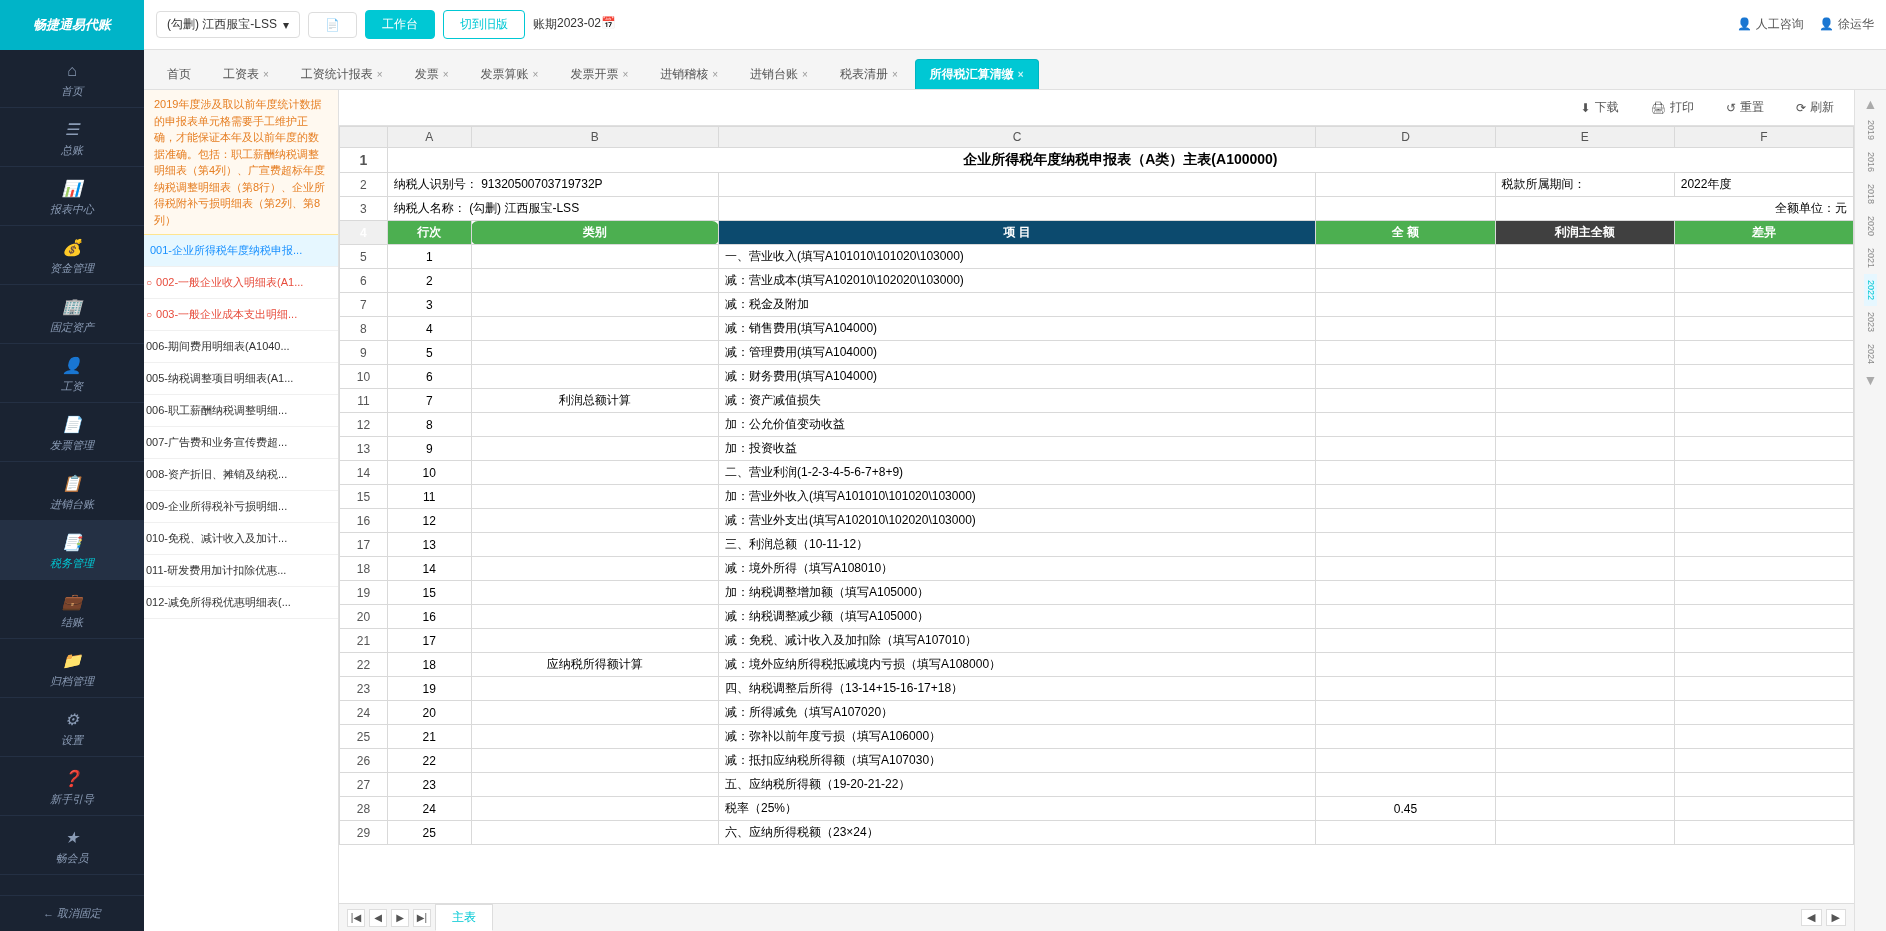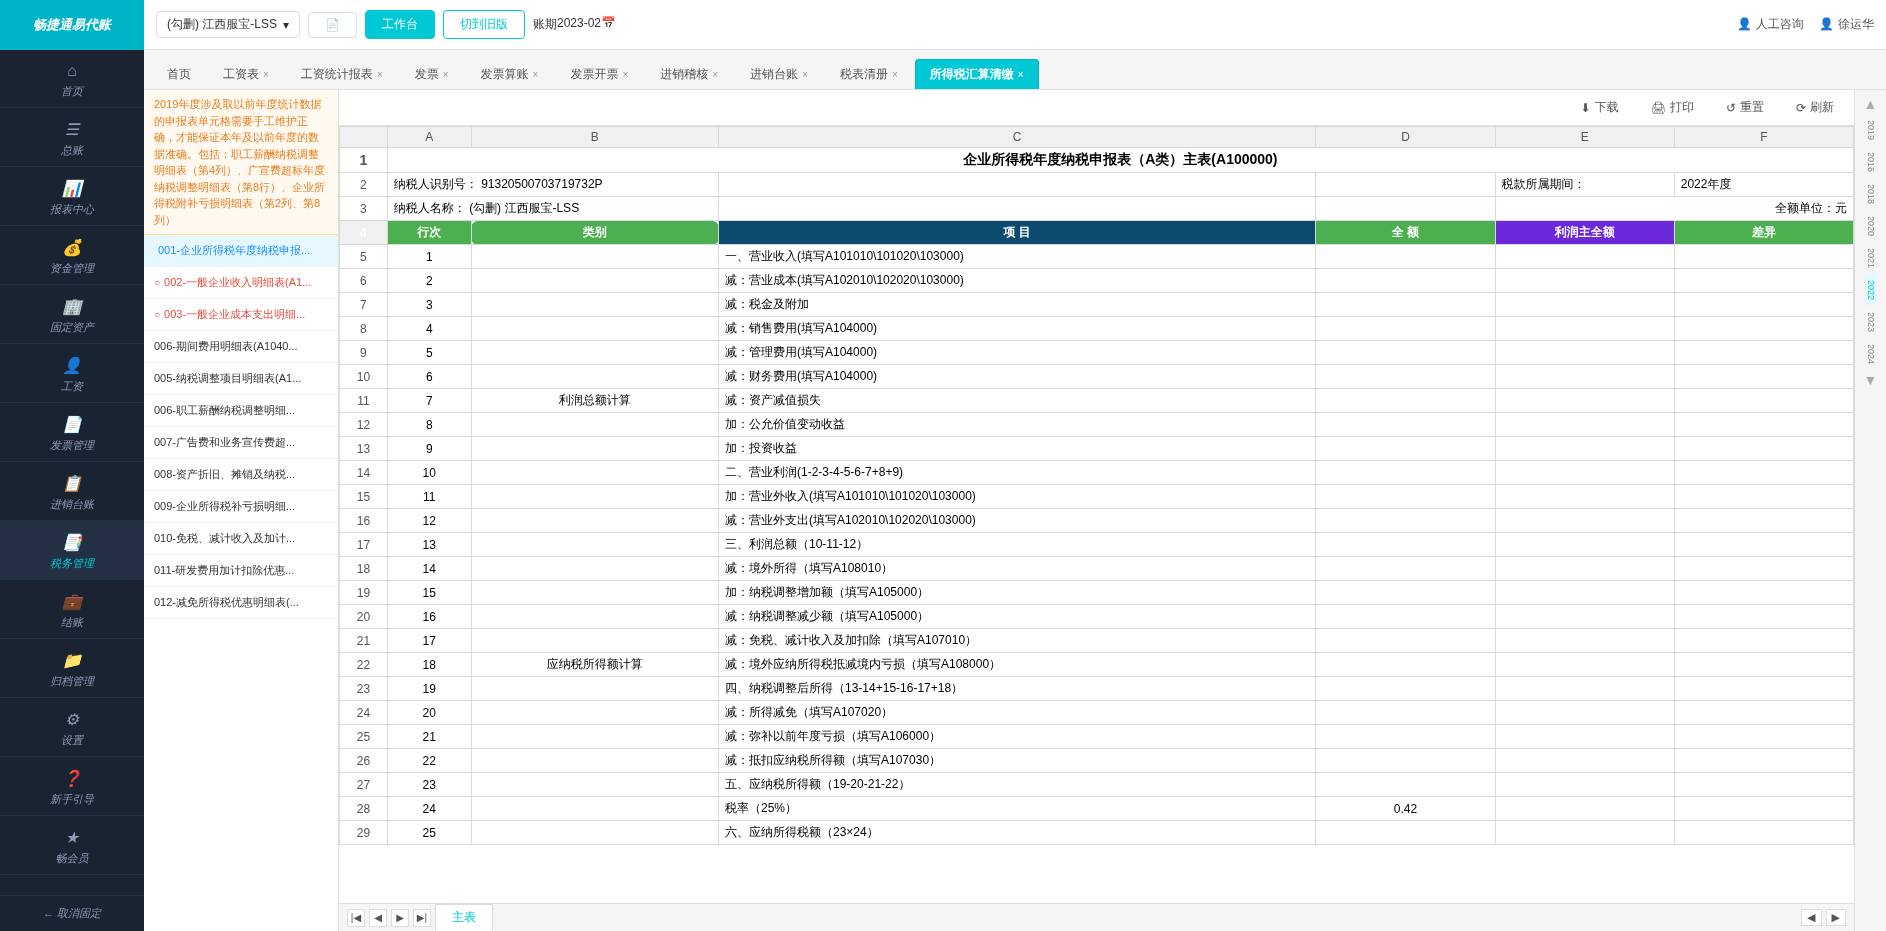--- a/index.html
+++ b/index.html
@@ -172,21 +172,21 @@
       padding: 6px 10px;
       font-size: 11px;
       color: #e67e22;
       line-height: 1.5;
     }
     .report-list {
       flex: 1;
       overflow-y: auto;
     }
     .report-item {
-      padding: 8px 10px;
+      padding: 8px 2px;
       font-size: 11px;
       color: #333;
       cursor: pointer;
       border-bottom: 1px solid #f0f0f0;
       display: flex;
       align-items: center;
       gap: 4px;
     }
     .report-item.active { background: #e6f7ff; color: #1890ff; }
     .report-item.error { color: #e74c3c; }
@@ -598,21 +598,21 @@
                 <span>全额单位：元</span>
               </td>
             </tr>
 
             <tr class="header-row">
               <th class="col-header" style="background:#f0f0f0;">4</th>
               <th style="background:#4caf50;color:white;">行次</th>
               <th style="background:#4caf50;color:white;border-radius:7px;">类别</th>
               <th style="background:#0c4a6e;color:white;">项  目</th>
               <th style="background:#4caf50;color:white;">全  额</th>
-              <th style="background:#6d28d9;color:white;">利润主全额</th>
+              <th style="background:#404040;color:white;">利润主全额</th>
               <th style="background:#4caf50;color:white;">差异</th>
             </tr>
 
             <tr class="data-row">
               <td class="row-num">5</td>
               <td class="center">1</td>
               <td class="center"></td>
               <td>一、营业收入(填写A101010\101020\103000)</td>
               <td></td>
               <td></td>
@@ -814,21 +814,21 @@
               <td>五、应纳税所得额（19-20-21-22）</td>
               <td></td>
               <td></td>
               <td></td>
             </tr>
             <tr class="data-row">
               <td class="row-num">28</td>
               <td class="center">24</td>
               <td class="center"></td>
               <td>税率（25%）</td>
-              <td class="center">0.42</td>
+              <td class="center">0.45</td>
               <td></td>
               <td></td>
             </tr>
             <tr class="data-row">
               <td class="row-num">29</td>
               <td class="center">25</td>
               <td class="center"></td>
               <td>六、应纳所得税额（23×24）</td>
               <td></td>
               <td></td>

